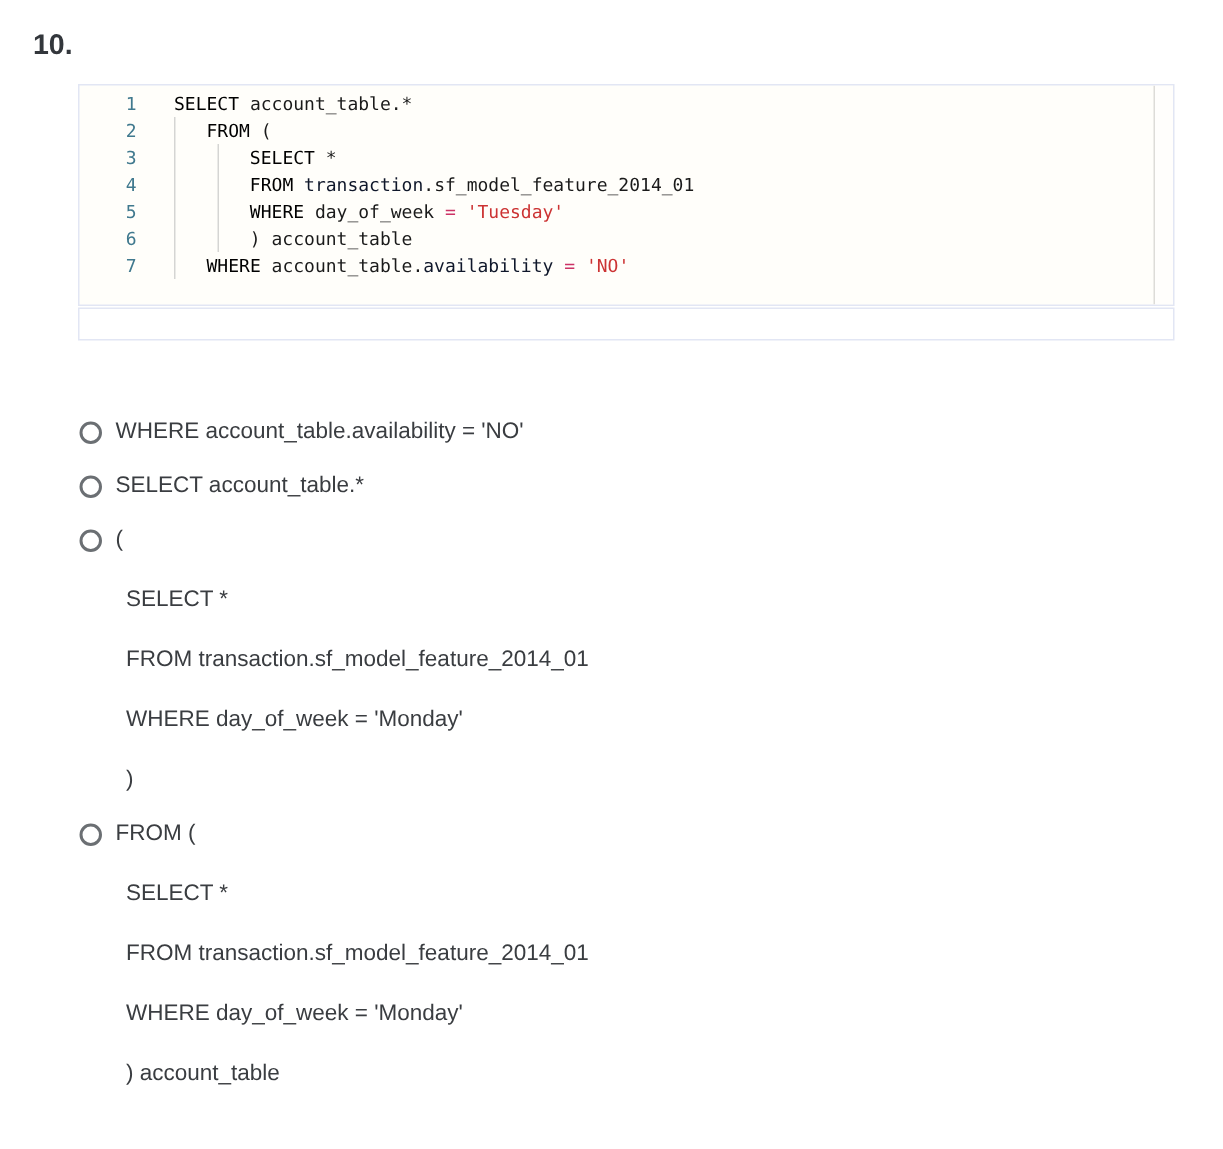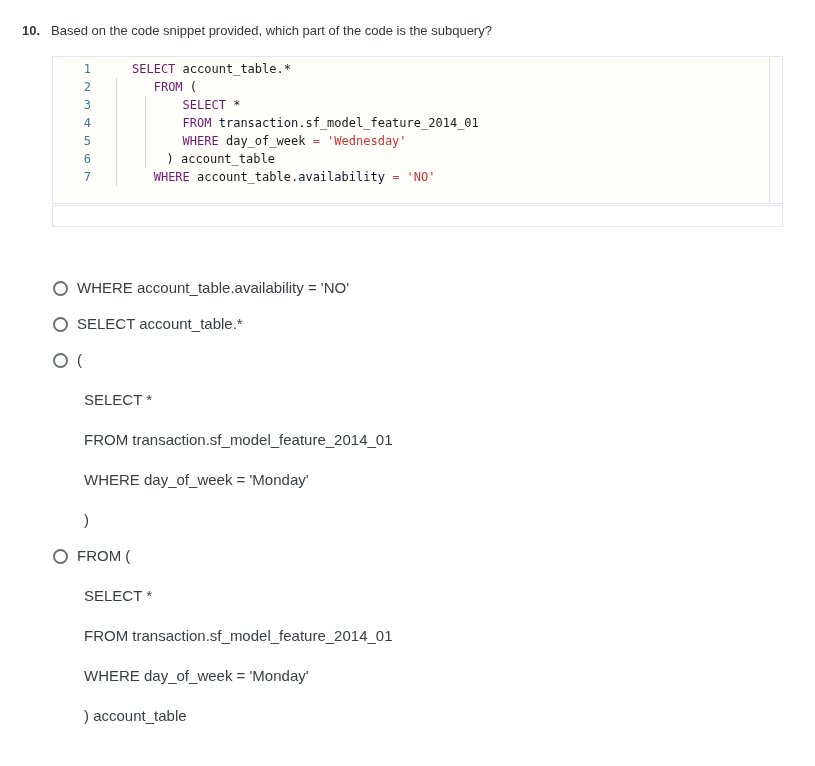--- a/index.html
+++ b/index.html
@@ -1,39 +1,39 @@
 <!DOCTYPE html>
 <html><head>
 <meta charset="utf-8">
 <style>
   * { margin:0; padding:0; box-sizing:border-box; }
   html,body { width:815px; height:766px; background:#ffffff; overflow:hidden;
               font-family:"Liberation Sans", sans-serif; }
 
   
-  .question { padding:20px 0 0 22px; display:flex; font-size:13px; color:#33373c; line-height:21px; }
+  .question { padding:20px 0 0 22px; display:flex; font-size:19px; color:#33373c; line-height:21px; }
   .qnum  { font-weight:bold; }
   .qtext { margin-left:11px; }
 
   
   .code-widget { margin:15px 0 0 52px; width:731px; }
   .code-area {
     position:relative;
     border:1px solid #e2e6f4;
     background:#fffefa;
     height:148px;
     padding-top:3px;
     overflow:hidden;
   }
   .code-line { display:flex; height:18px; line-height:18px;
                font-family:"DejaVu Sans Mono", monospace; font-size:12px; }
   .ln { width:38px; text-align:right; color:#40798e; flex:none; }
   .lc { margin:0 0 0 25px; white-space:pre; color:#1a1a1a;
         font-family:"DejaVu Sans Mono", monospace; font-size:12px; line-height:18px; }
-  .k  { color:#701a75;margin-left:16px; }
+  .k  { color:#000000; }
   .k2 { color:#0f172a; }
   .s  { color:#cc3333; }
   .o  { color:#cc3366; }
   .indent-guide { position:absolute; width:1px; background:#d5d5d3; }
   .guide1 { left:63px; top:21px;  height:108px; }
   .guide2 { left:92px; top:39px;  height:72px; }
   .scroll-track { position:absolute; top:0; right:0; width:13px; height:100%;
                   border-left:1px solid #dddcd8; background:#fffefc; }
   .code-footer { margin-top:1px; height:22px; border:1px solid #e2e6f4; background:#ffffff; }
 
@@ -44,21 +44,20 @@
   .radio { width:15px; height:15px; border:2px solid #6b6f73; border-radius:50%;
            background:#ffffff; flex:none; cursor:pointer; }
   .opt-label { margin-left:9px; line-height:22px; cursor:pointer; }
   .opt-subline { margin:18px 0 0 31px; line-height:22px; }
 </style>
 </head>
 <body>
 
 <div class="question">
   <span class="qnum">10.</span>
-  <span class="qtext">Based on the code snippet provided, which part of the code is the subquery?</span>
 </div>
 
 <div class="code-widget">
   <div class="code-area">
     <div class="indent-guide guide1"></div>
     <div class="indent-guide guide2"></div>
     <div class="scroll-track"></div>
 
     <div class="code-line">
       <span class="ln">1</span>
@@ -71,21 +70,21 @@
     <div class="code-line">
       <span class="ln">3</span>
       <pre class="lc"><span>       </span><span class="k">SELECT</span><span> *</span></pre>
     </div>
     <div class="code-line">
       <span class="ln">4</span>
       <pre class="lc"><span>       </span><span class="k">FROM</span><span> </span><span class="k2">transaction</span><span>.sf_model_feature_2014_01</span></pre>
     </div>
     <div class="code-line">
       <span class="ln">5</span>
-      <pre class="lc"><span>       </span><span class="k">WHERE</span><span> day_of_week </span><span class="o">=</span><span> </span><span class="s">'Wednesday'</span></pre>
+      <pre class="lc"><span>       </span><span class="k">WHERE</span><span> day_of_week </span><span class="o">=</span><span> </span><span class="s">'Tuesday'</span></pre>
     </div>
     <div class="code-line">
       <span class="ln">6</span>
       <pre class="lc"><span>       ) account_table</span></pre>
     </div>
     <div class="code-line">
       <span class="ln">7</span>
       <pre class="lc"><span>   </span><span class="k">WHERE</span><span> account_table.</span><span class="k2">availability</span><span> </span><span class="o">=</span><span> </span><span class="s">'NO'</span></pre>
     </div>
   </div>

